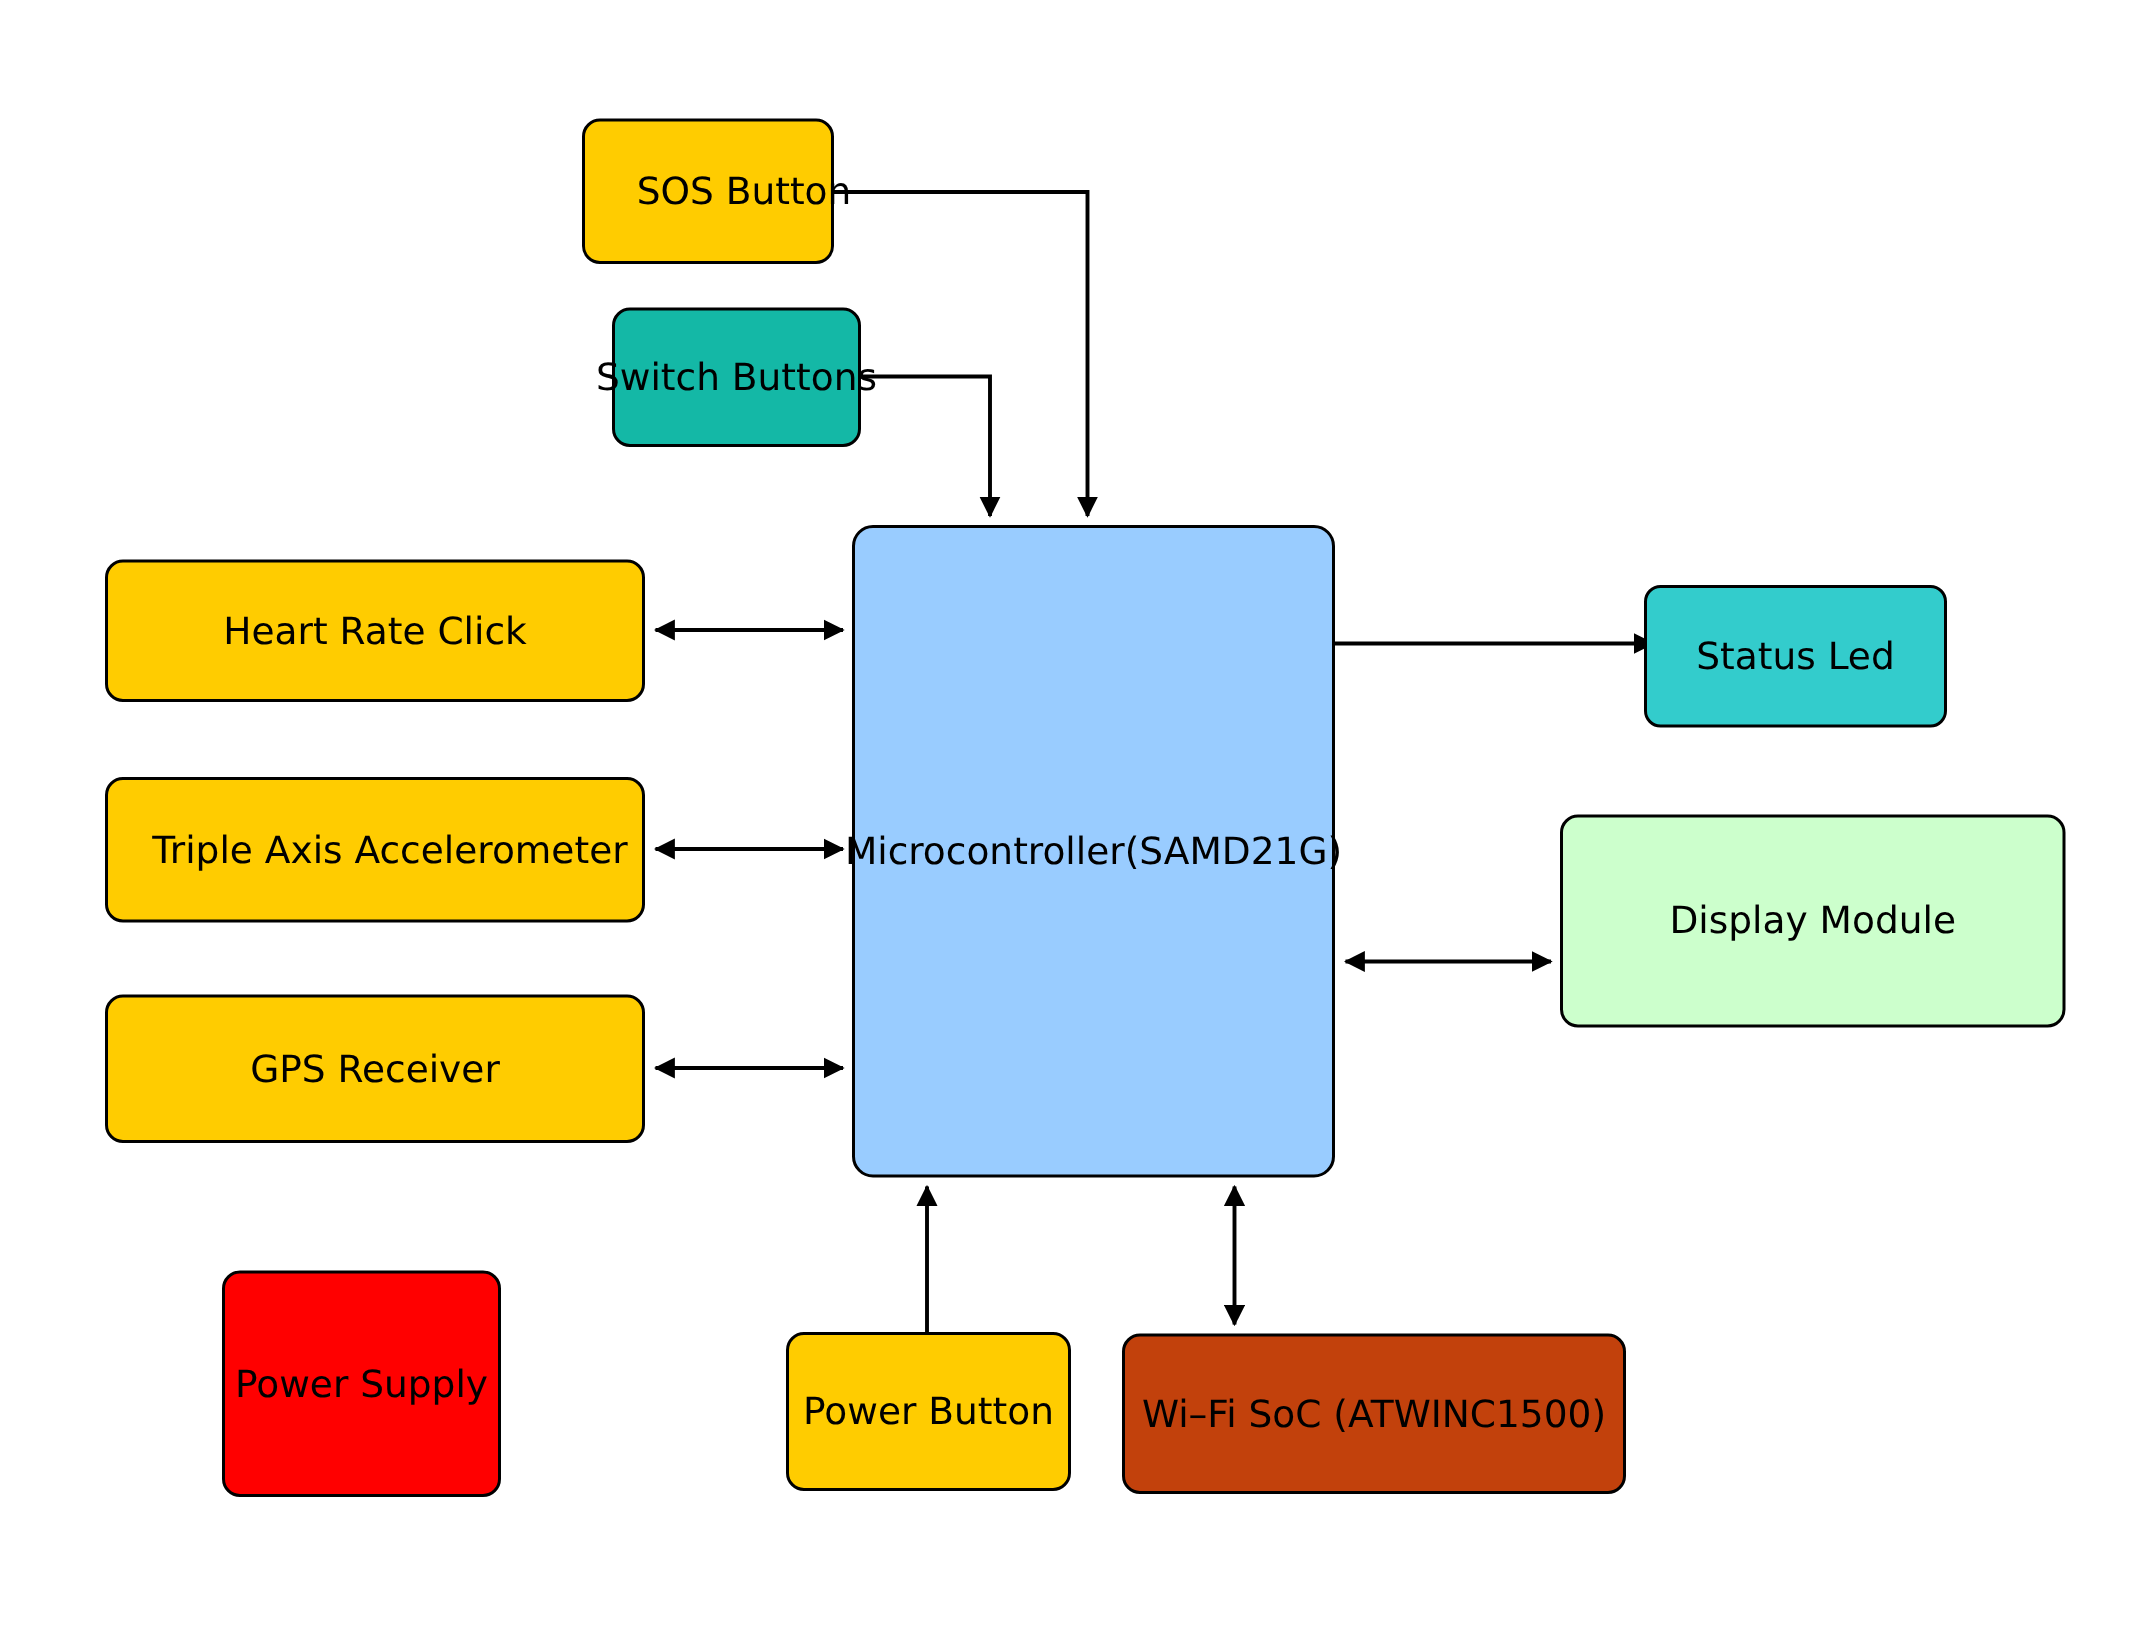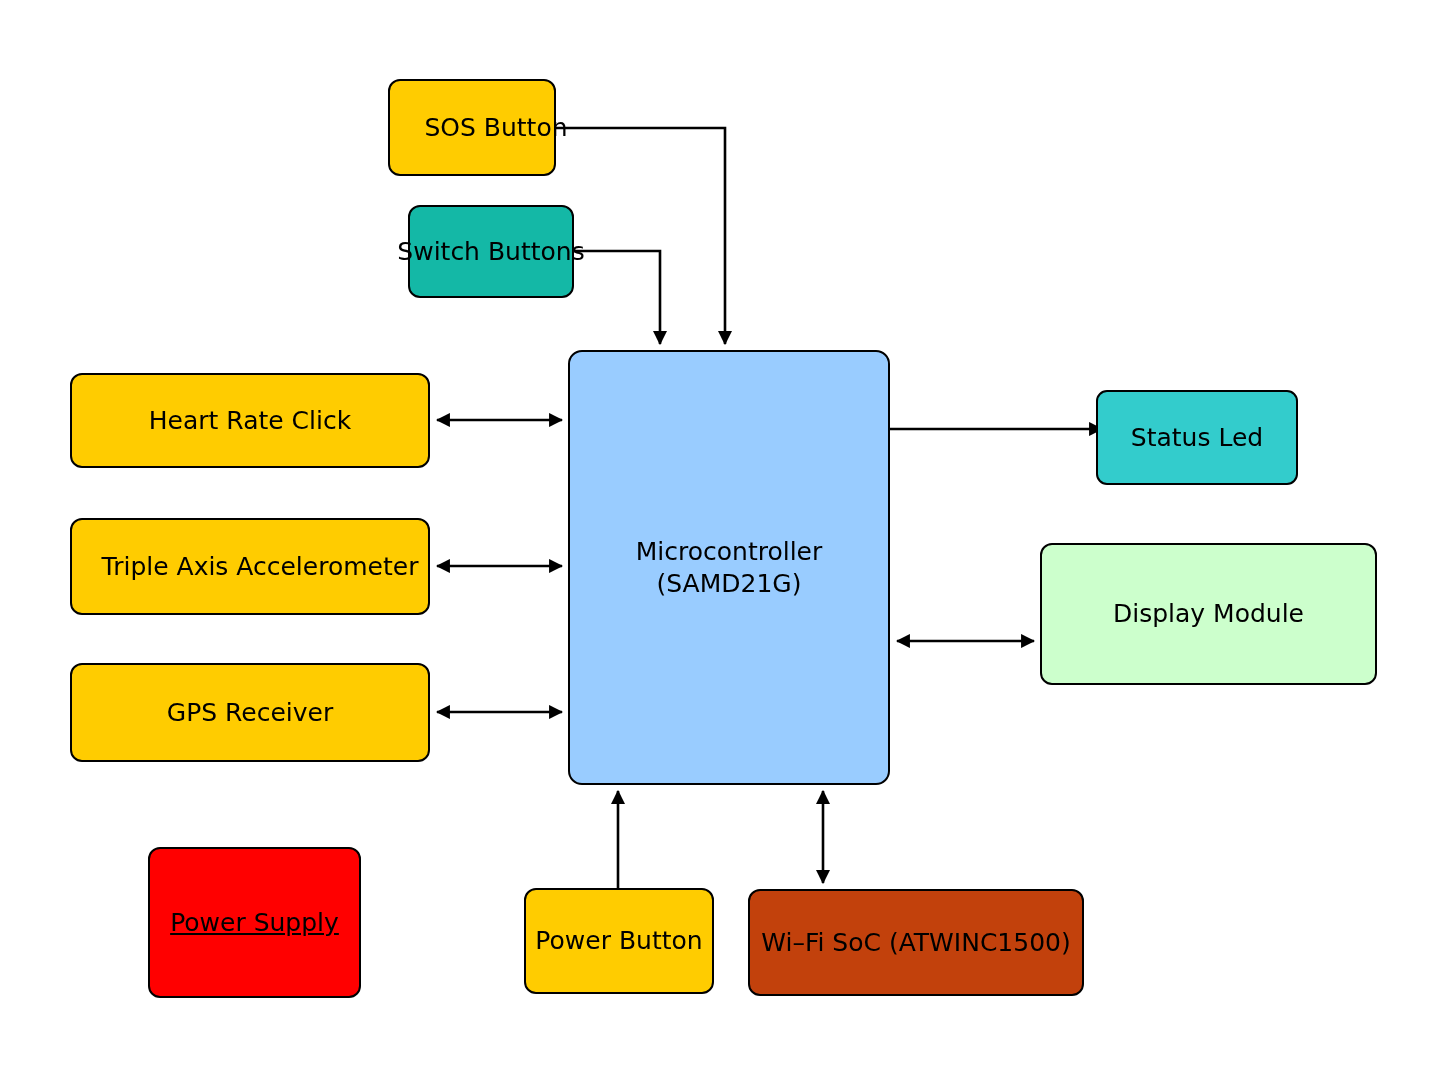--- a/index.html
+++ b/index.html
@@ -94,34 +94,34 @@
   </div>
 
   <div class="node" style="left:70px; top:518px; width:360px; height:97px; background:#FFCC00;padding-left:20px;">
     <span class="label">Triple Axis Accelerometer</span>
   </div>
 
   <div class="node" style="left:70px; top:663px; width:360px; height:99px; background:#FFCC00;">
     <span class="label">GPS Receiver</span>
   </div>
 
-  <div class="node mcu" style="left:568px; top:350px; width:322px; height:435px; background:#99CCFF; flex-direction:column;">
+  <div class="node mcu" style="left:568px; top:350px; width:322px; height:435px; background:#99CCFF; ">
     <span class="label">Microcontroller</span>
     <span class="label">(SAMD21G)</span>
   </div>
 
   <div class="node" style="left:1096px; top:390px; width:202px; height:95px; background:#33CCCC;border-radius:11px;">
     <span class="label">Status Led</span>
   </div>
 
   <div class="node" style="left:1040px; top:543px; width:337px; height:142px; background:#CCFFCC;">
     <span class="label">Display Module</span>
   </div>
 
-  <div class="node" style="left:148px; top:847px; width:213px; height:151px; background:#FF0000;text-decoration:underline;">
+  <div class="node" style="left:148px; top:847px; width:186px; height:151px; background:#FF0000;">
     <span class="label">Power Supply</span>
   </div>
 
   <div class="node" style="left:524px; top:888px; width:190px; height:106px; background:#FFCC00;">
     <span class="label">Power Button</span>
   </div>
 
   <div class="node" style="left:748px; top:889px; width:336px; height:107px; background:#c2410c;">
     <span class="label">Wi–Fi SoC (ATWINC1500)</span>
   </div>

